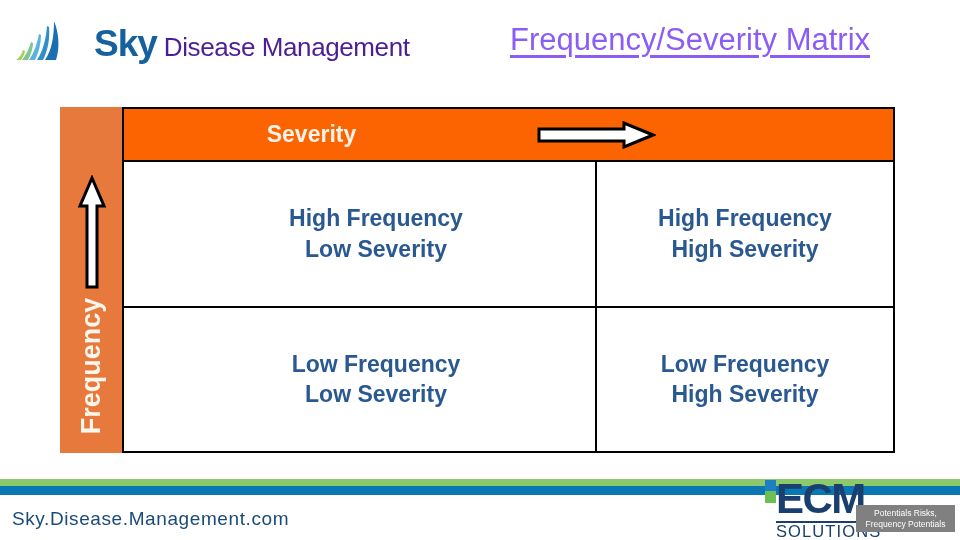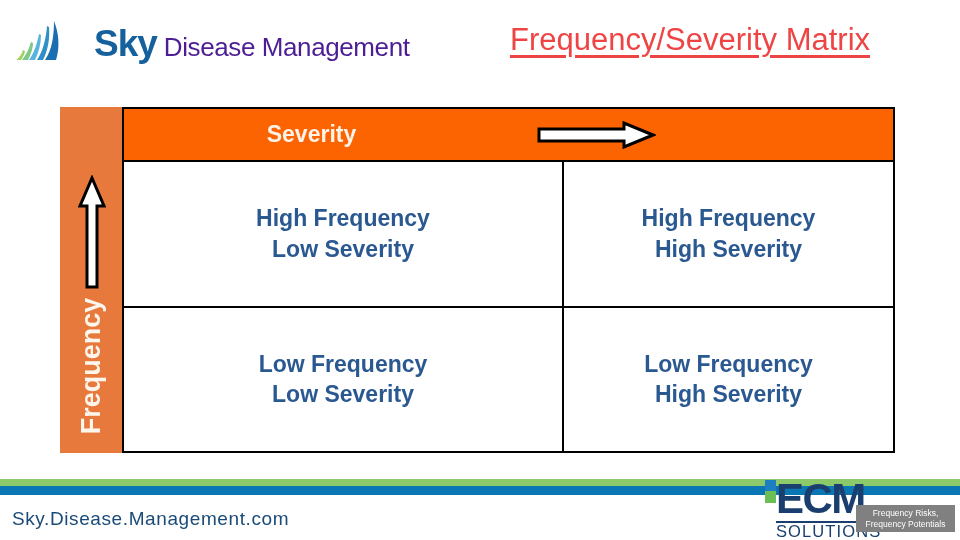--- a/index.html
+++ b/index.html
@@ -52,21 +52,21 @@
     letter-spacing: -0.4px;
   }
 
   #page-title {
     position: absolute;
     left: 440px;
     top: 22px;
     width: 500px;
     text-align: center;
     font-size: 31px;
-    color: #ef4444;
+    color: #8b5cf6;
     text-decoration: underline;
     text-underline-offset: 5px;
     white-space: nowrap;
   }
 
   
   #matrix {
     position: absolute;
     left: 60px;
     top: 107px;
@@ -140,20 +140,21 @@
     position: absolute;
     left: 412px;
     top: 12px;
     width: 120px;
     height: 28px;
   }
 
   .matrix-row {
     display: flex;
     flex: 1 1 0;
+    padding-left: 33px;
   }
   #row-high {
     border-bottom: 2px solid #000000;
   }
   .matrix-cell {
     flex: 1 1 0;
     display: flex;
     flex-direction: column;
     align-items: center;
     justify-content: center;
@@ -323,16 +324,16 @@
   <div id="ecm-swatches">
     <div id="ecm-sw-blue"></div>
     <div id="ecm-sw-green"></div>
   </div>
   <div id="ecm-main">
     <div id="ecm-word">ECM</div>
     <div id="ecm-bar"></div>
     <div id="ecm-solutions">SOLUTIONS</div>
   </div>
   <div id="ecm-tagline">
-    <span>Frequency Risks,</span>
+    <span>Potentials Risks,</span>
     <span>Frequency Potentials</span>
   </div>
 </div>
 
 </body></html>

